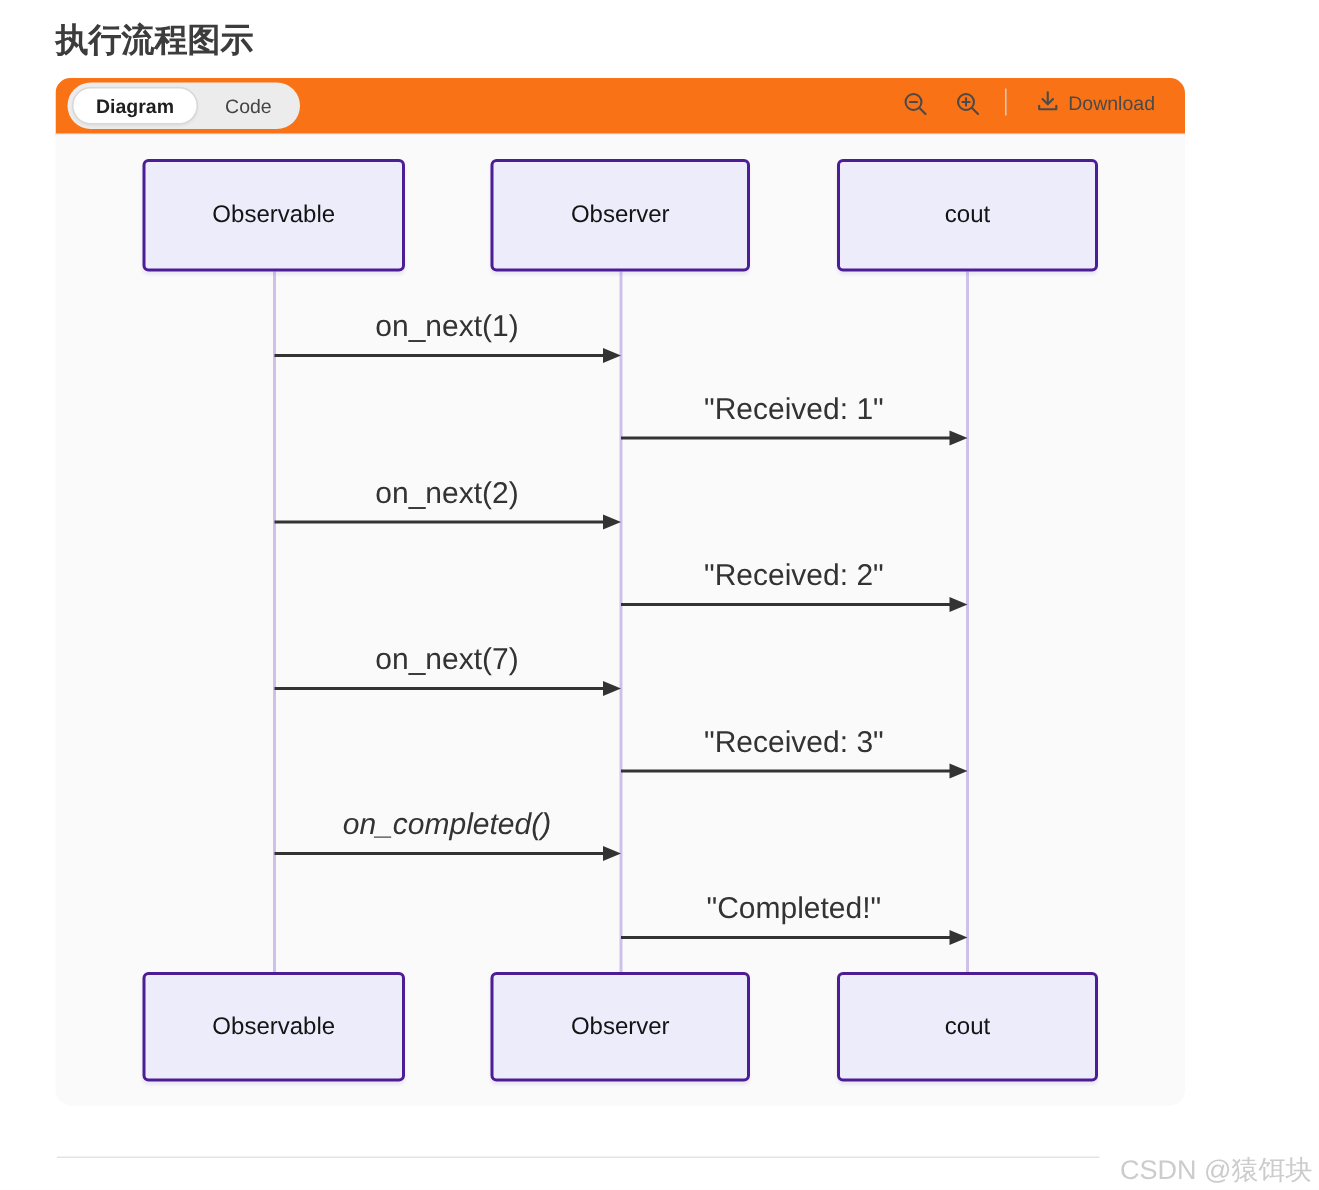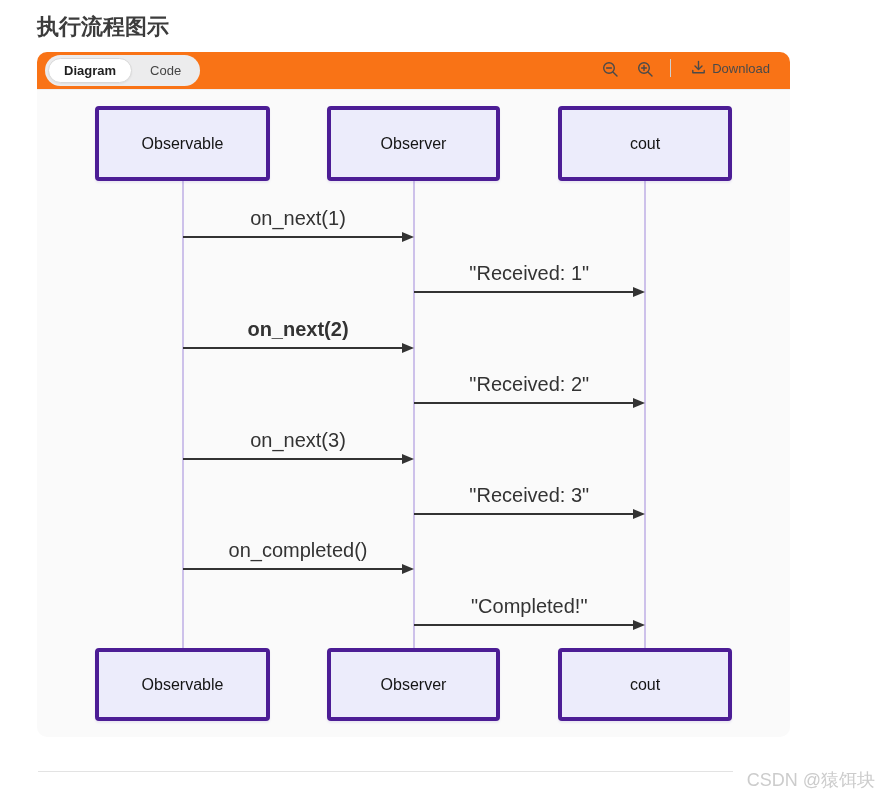--- a/index.html
+++ b/index.html
@@ -42,21 +42,21 @@
   }
   .v-divider{width:1px;height:18px;background:#cfcfcf;}
   .download-button{
     display:flex;align-items:center;gap:6px;background:none;border:none;
     cursor:pointer;color:#4a4a4a;font-size:13px;
     font-family:"Liberation Sans","DejaVu Sans",sans-serif;
   }
   .diagram-canvas{position:relative;width:753px;height:646px;}
   .actor-box{
     position:absolute;height:75px;
-    background:#ececfb;border:4px solid #4c1d95;border-radius:4px;
+    background:#ececfb;border:2px solid #4c1d95;border-radius:4px;
     box-shadow:0 2px 2px rgba(130,110,200,0.12);
     display:flex;align-items:center;justify-content:center;
     font-size:16px;color:#141414;box-sizing:border-box;
   }
   .lifeline{position:absolute;width:2px;background:#cdc1ea;}
   .msg-line{position:absolute;height:2px;background:#333333;}
   .msg-head{
     position:absolute;width:0;height:0;
     border-top:5px solid transparent;border-bottom:5px solid transparent;
     border-left:12px solid #333333;
@@ -125,33 +125,33 @@
       <div class="actor-box" style="left: 521px; top: 16px; width: 174px; height: 75px;">cout</div>
       <div class="actor-box" style="left: 521px; top: 558px; width: 174px; height: 73px;">cout</div>
       <div class="msg-line" style="left: 145.5px; top: 146px; width: 221px;"></div>
       <div class="msg-head" style="left: 364.5px; top: 142px;"></div>
       <div class="msg-label" style="left: 261px; top: 118px;">on_next(1)</div>
       <div class="msg-line" style="left: 376.5px; top: 201px; width: 221.5px;"></div>
       <div class="msg-head" style="left: 596px; top: 197px;"></div>
       <div class="msg-label" style="left: 492.25px; top: 173px;">"Received: 1"</div>
       <div class="msg-line" style="left: 145.5px; top: 257px; width: 221px;"></div>
       <div class="msg-head" style="left: 364.5px; top: 253px;"></div>
-      <div class="msg-label" style="left: 261px; top: 229px; font-weight: bold;">on_next(2)</div>
+      <div class="msg-label" style="left: 261px; top: 229px;">on_next(2)</div>
       <div class="msg-line" style="left: 376.5px; top: 312px; width: 221.5px;"></div>
       <div class="msg-head" style="left: 596px; top: 308px;"></div>
       <div class="msg-label" style="left: 492.25px; top: 284px;">"Received: 2"</div>
       <div class="msg-line" style="left: 145.5px; top: 368px; width: 221px;"></div>
       <div class="msg-head" style="left: 364.5px; top: 364px;"></div>
-      <div class="msg-label" style="left: 261px; top: 340px;">on_next(3)</div>
+      <div class="msg-label" style="left: 261px; top: 340px;">on_next(7)</div>
       <div class="msg-line" style="left: 376.5px; top: 423px; width: 221.5px;"></div>
       <div class="msg-head" style="left: 596px; top: 419px;"></div>
       <div class="msg-label" style="left: 492.25px; top: 395px;">"Received: 3"</div>
       <div class="msg-line" style="left: 145.5px; top: 478px; width: 221px;"></div>
       <div class="msg-head" style="left: 364.5px; top: 474px;"></div>
-      <div class="msg-label" style="left: 261px; top: 450px;">on_completed()</div>
+      <div class="msg-label" style="left: 261px; top: 450px; font-style: italic;">on_completed()</div>
       <div class="msg-line" style="left: 376.5px; top: 534px; width: 221.5px;"></div>
       <div class="msg-head" style="left: 596px; top: 530px;"></div>
       <div class="msg-label" style="left: 492.25px; top: 506px;">"Completed!"</div>
     </div>
 </div>
 
 <div class="footer-divider"></div>
 <div class="watermark">CSDN @猿饵块</div>
 
 </body></html>

